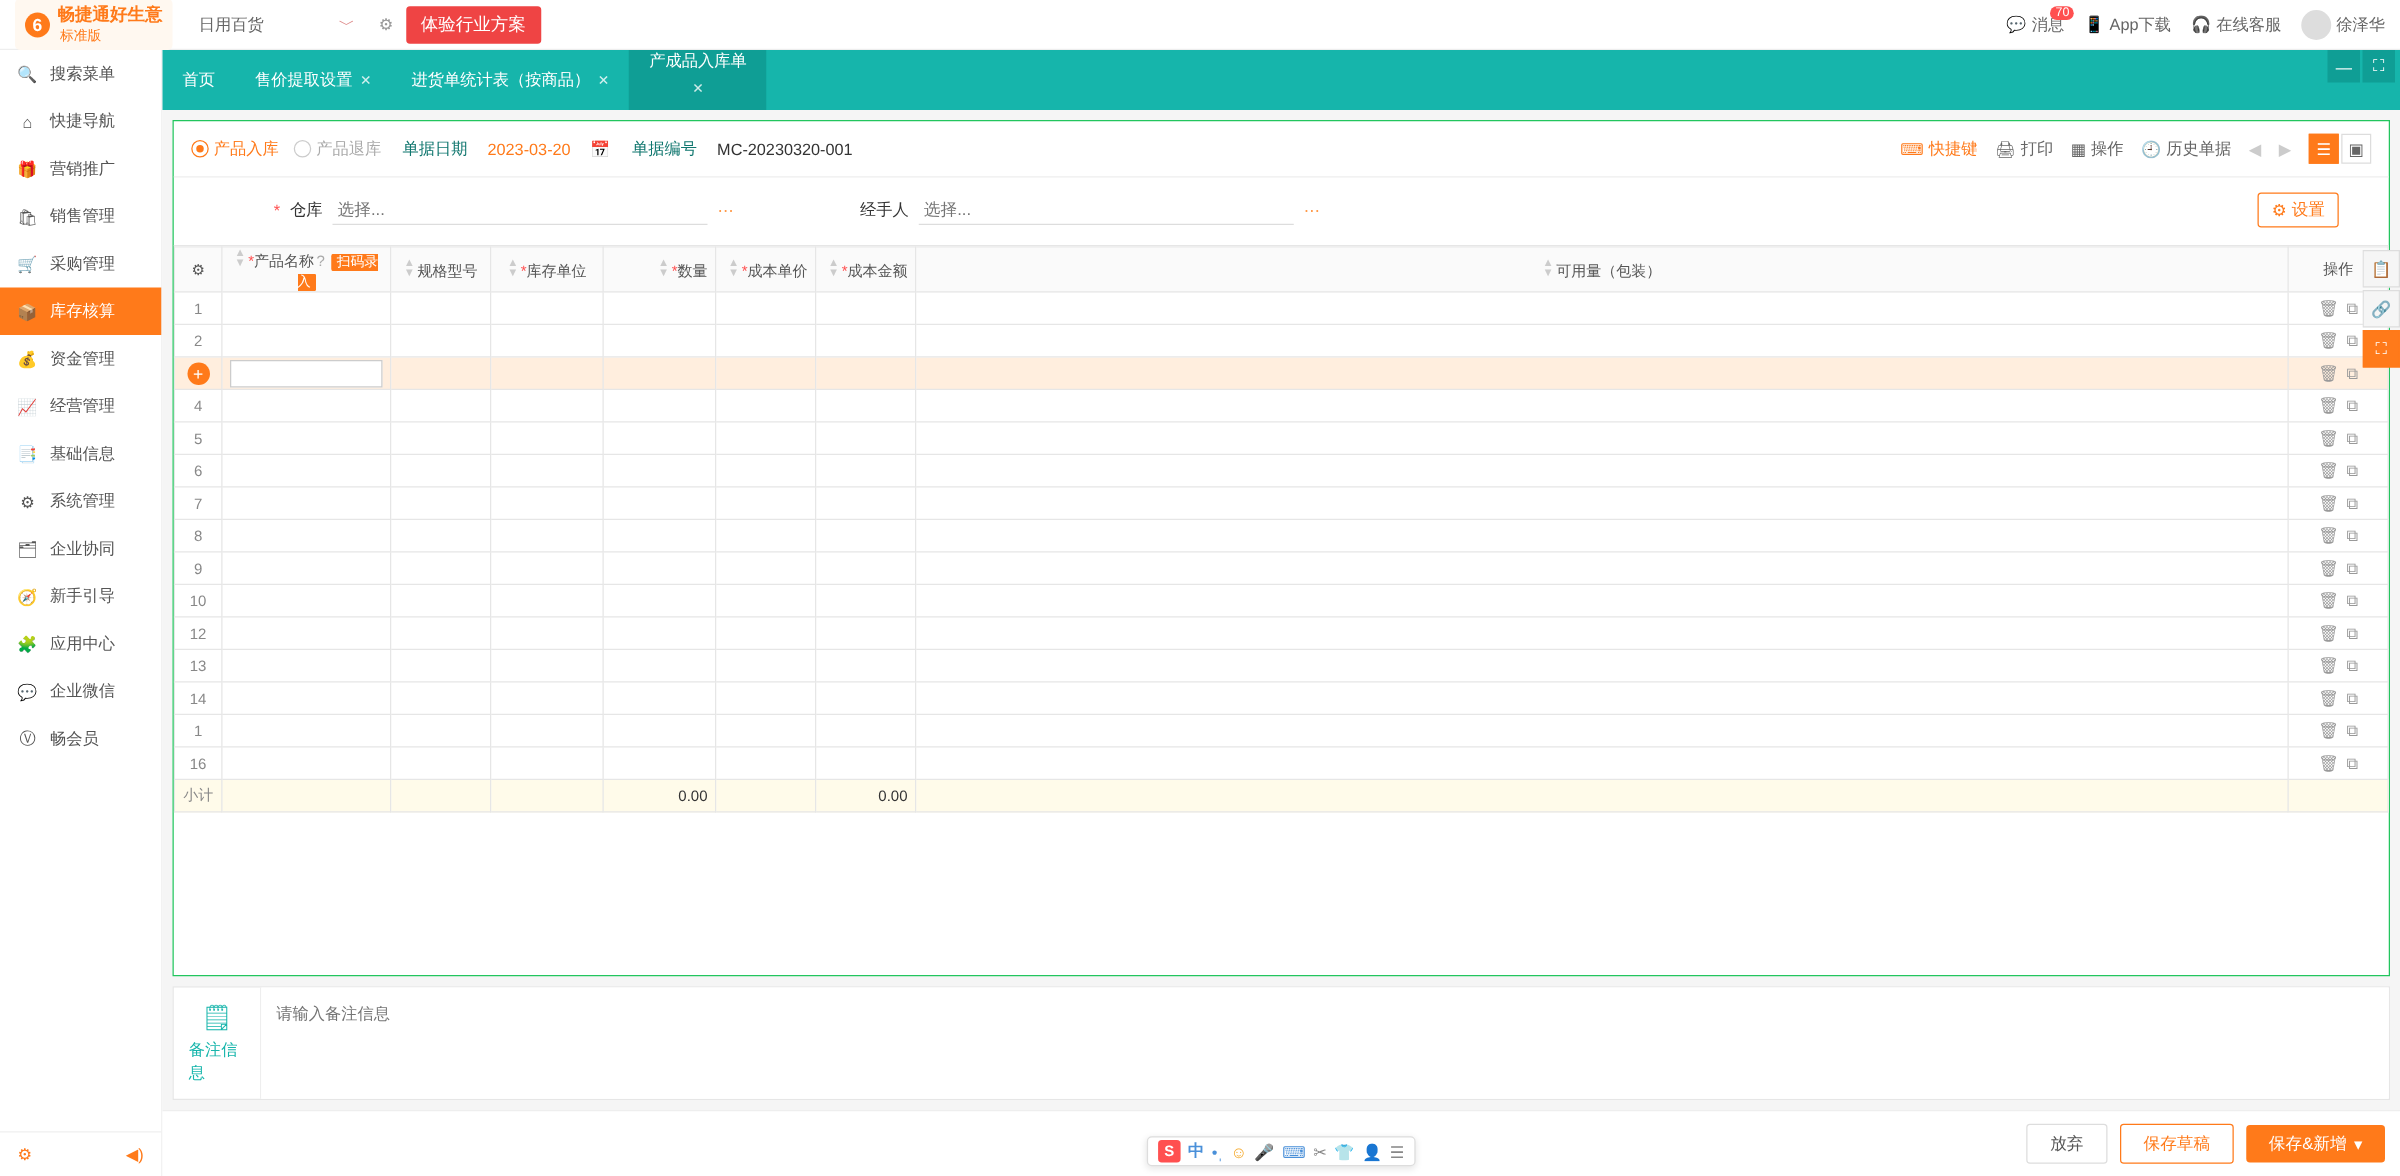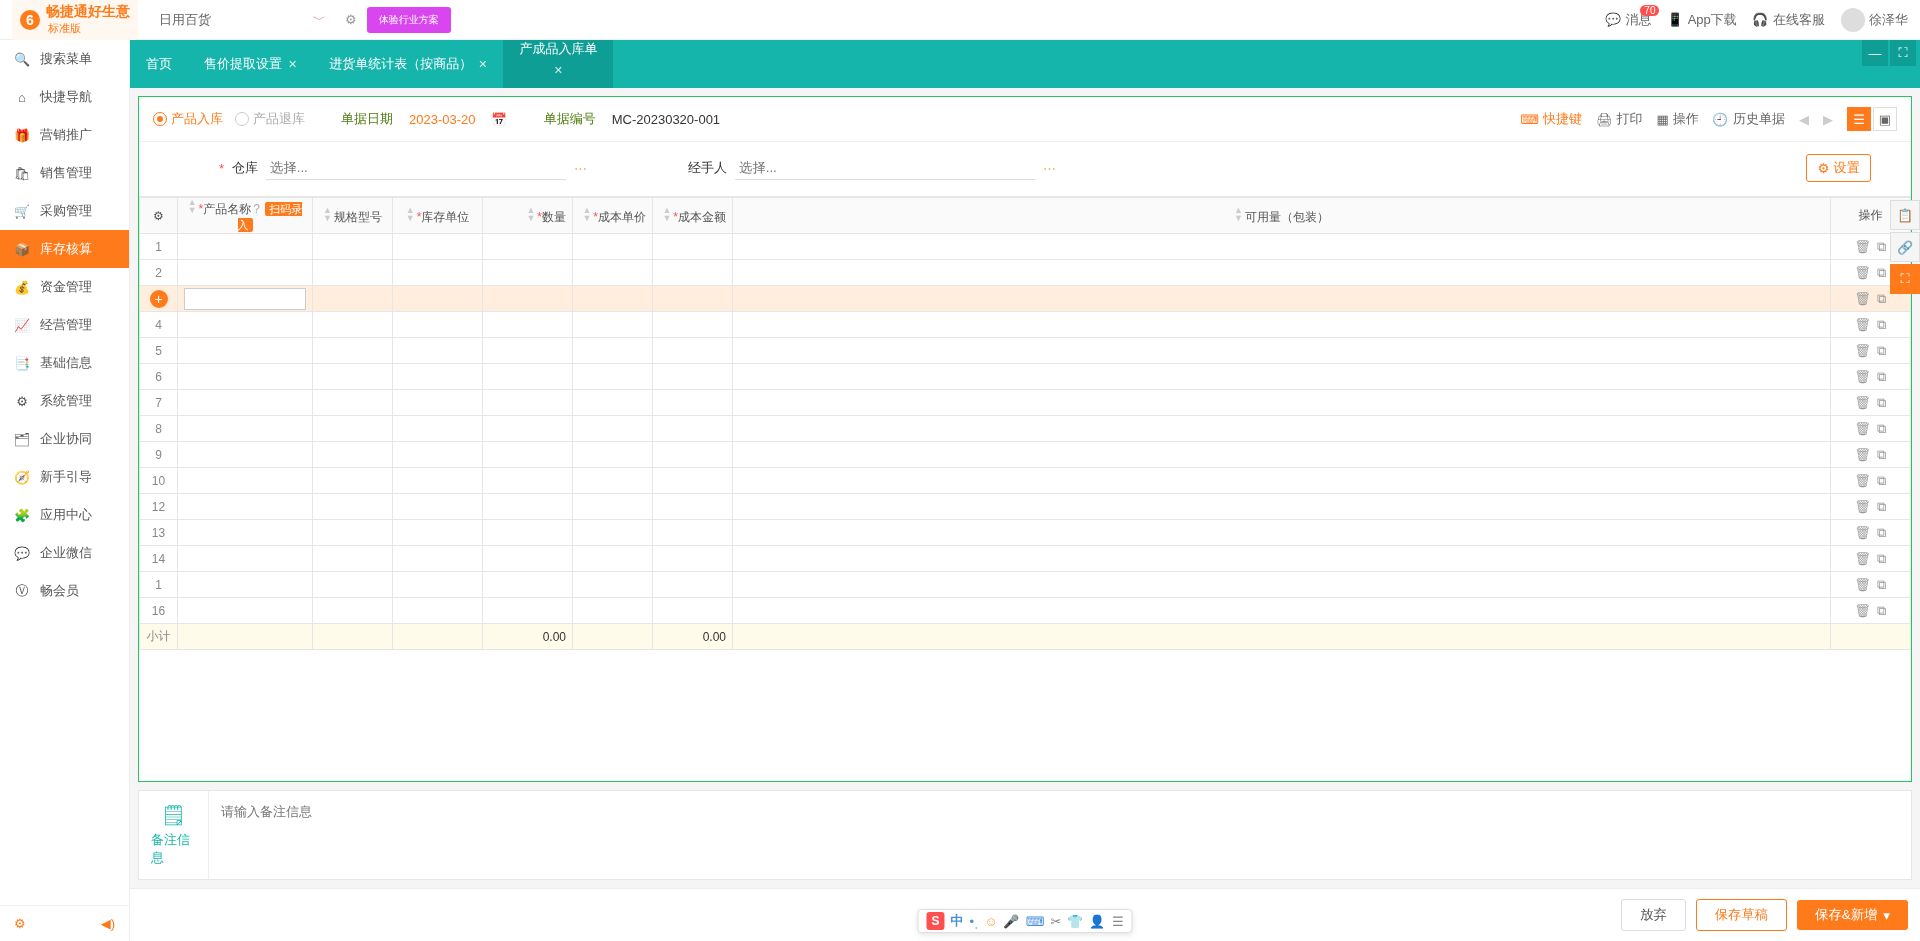--- a/index.html
+++ b/index.html
@@ -3,24 +3,24 @@
 <meta charset="utf-8">
 <style>
 * { margin: 0; padding: 0; box-sizing: border-box; }
 body { font-family: "Microsoft YaHei", Arial, sans-serif; font-size: 13px; color: #333; background: #fff; overflow: hidden; }
 .app { display: flex; flex-direction: column; height: 100vh; }
 .topbar { display: flex; align-items: center; height: 40px; padding: 0 12px; border-bottom: 1px solid #eee; }
 .logo { display: flex; align-items: center; padding: 4px 8px; background: #fff8f0; border-radius: 4px; margin-right: 12px; }
 .logo-icon { width: 20px; height: 20px; background: #ff7a1a; border-radius: 50%; display: flex; align-items: center; justify-content: center; color: #fff; font-weight: bold; font-size: 14px; margin-right: 6px; }
 .logo-text { font-size: 14px; color: #ff7a1a; font-weight: 600; }
 .logo-sub { font-size: 11px; color: #ff7a1a; margin-left: 2px; }
-.biz-select { display: flex; align-items: center; border: 1px solid transparent; padding: 4px 8px; color: #666; gap: 42px; }
+.biz-select { display: flex; align-items: center; border: 1px solid transparent; padding: 4px 8px; color: #666; }
 .chevron-down { margin-left: 60px; color: #d88; }
 .gear { margin: 0 10px; color: #999; cursor: pointer; }
-.btn-primary { background: #d946ef; color: #fff; border: none; padding: 6px 12px; border-radius: 3px; cursor: pointer; font-size: 10px; }
+.btn-primary { background: #ef4444; color: #fff; border: none; padding: 6px 12px; border-radius: 3px; cursor: pointer; font-size: 14px; }
 .topbar-right { margin-left: auto; display: flex; align-items: center; gap: 16px; color: #666; }
 .topbar-item { display: flex; align-items: center; gap: 4px; cursor: pointer; position: relative; }
 .badge { position: absolute; top: -6px; right: -8px; background: #ff5050; color: #fff; font-size: 10px; padding: 0 4px; border-radius: 8px; }
 .avatar { width: 24px; height: 24px; background: #ddd; border-radius: 50%; }
 .main { display: flex; flex: 1; min-height: 0; }
 .sidebar { width: 130px; background: #fff; border-right: 1px solid #eee; display: flex; flex-direction: column; }
 .side-item { display: flex; align-items: center; gap: 10px; padding: 10px 14px; color: #555; cursor: pointer; }
 .side-item.active { background: #ff7a1a; color: #fff; }
 .side-icon { width: 16px; height: 16px; display: inline-flex; align-items: center; justify-content: center; }
 .side-footer { margin-top: auto; display: flex; justify-content: space-between; padding: 10px 14px; color: #ff7a1a; border-top: 1px solid #f0f0f0; }
@@ -32,21 +32,21 @@
 .tabs-right { margin-left: auto; display: flex; gap: 2px; padding-right: 4px; }
 .tab-btn { width: 26px; height: 26px; display: flex; align-items: center; justify-content: center; background: #0f9e95; cursor: pointer; }
 .doc { margin: 8px 8px 0 8px; background: #fff; border: 1px solid #22c55e; display: flex; flex-direction: column; flex: 1; min-height: 0; }
 .doc-header { display: flex; align-items: center; padding: 10px 14px; border-bottom: 1px solid #eee; gap: 16px; }
 .radio-group { display: flex; align-items: center; gap: 12px; }
 .radio-opt { display: flex; align-items: center; gap: 4px; cursor: pointer; }
 .radio-opt.checked { color: #ff7a1a; }
 .radio-circle { width: 14px; height: 14px; border: 1px solid #ccc; border-radius: 50%; display: inline-flex; align-items: center; justify-content: center; }
 .radio-opt.checked .radio-circle { border-color: #ff7a1a; }
 .radio-dot { width: 6px; height: 6px; background: #ff7a1a; border-radius: 50%; }
-.field-label { color: #4d7c0f; margin-left: 20px; }
+.field-label { color: #0f766e; margin-left: 1px; }
 .field-value { color: #333; }
 .doc-tools { margin-left: auto; display: flex; align-items: center; gap: 14px; color: #666; }
 .tool { display: flex; align-items: center; gap: 4px; cursor: pointer; }
 .tool.orange { color: #ff7a1a; }
 .view-toggle { display: flex; gap: 2px; }
 .view-btn { width: 24px; height: 24px; border: 1px solid #ddd; display: flex; align-items: center; justify-content: center; cursor: pointer; }
 .view-btn.active { background: #ff7a1a; color: #fff; border-color: #ff7a1a; }
 .form-row { display: flex; align-items: center; padding: 12px 40px 14px 80px; gap: 40px; }
 .form-field { display: flex; align-items: center; gap: 8px; }
 .req { color: #ff5050; }

